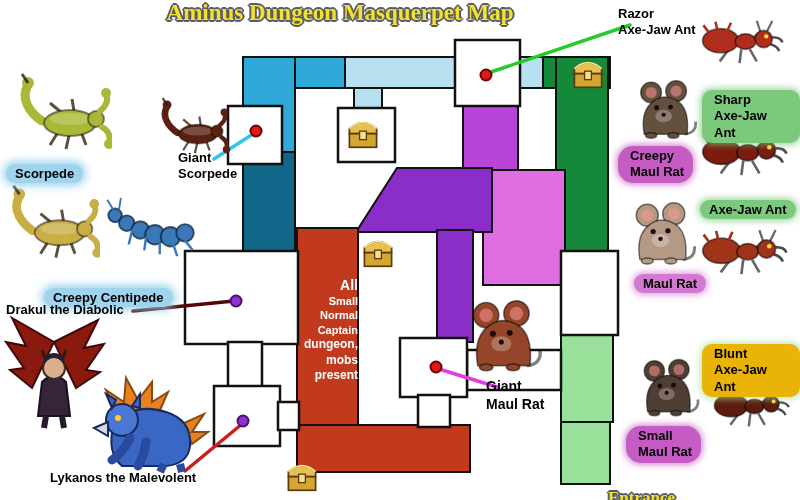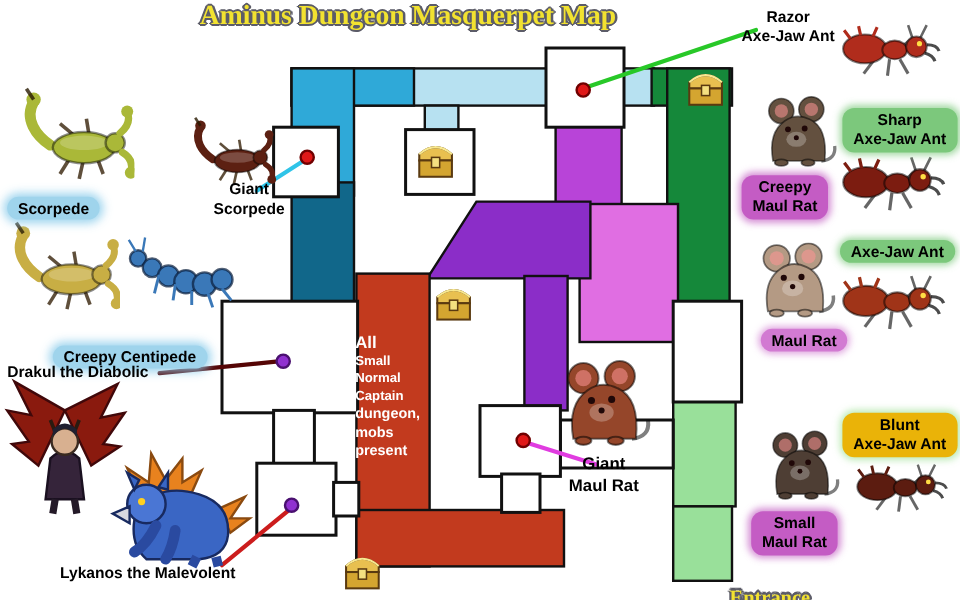--- a/index.html
+++ b/index.html
@@ -7,39 +7,39 @@
     width:800px;height:500px;position:relative;overflow:hidden;background:#ffffff;
     font-family:"Liberation Sans",sans-serif;
   }
   #stage{position:absolute;left:0;top:0;width:800px;height:409px;}
   svg.map{position:absolute;left:0;top:0;}
   .lbl{position:absolute;font-weight:bold;font-size:13px;color:#000;z-index:5;}
   .pill{padding:2px 9px;border-radius:10px;}
   .blue-pill{background:#9fd4ec;box-shadow:0 0 8px 3px rgba(140,205,235,.85);}
   .green-pill{background:#7cc87c;box-shadow:0 0 6px 2px rgba(120,200,120,.7);}
   .lightgreen-pill{background:#eab308;box-shadow:0 0 6px 2px rgba(160,225,150,.7);}
-  .purple-pill{background:#c45cc4;box-shadow:0 0 6px 2px rgba(195,95,195,.7);}
+  .purple-pill{background:#c45cc4;box-shadow:0 0 6px 2px rgba(195,95,195,.7);border-radius:15px;}
   .pink-pill{background:#d27ad2;box-shadow:0 0 6px 2px rgba(210,125,210,.7);}
-  .two-line{white-space:pre-line;text-align:center;line-height:1.25;}
-  .left-line{white-space:pre-line;text-align:center;line-height:1.25;}
+  .two-line{white-space:pre-line;line-height:1.25;padding-left:12px;}
+  .left-line{white-space:pre-line;text-align:left;line-height:1.25;}
   .outline-yellow{
     color:#f2e230;
     text-shadow:2px 0 0 #5c5c68,-2px 0 0 #5c5c68,0 2px 0 #5c5c68,0 -2px 0 #5c5c68,
       1px 1px 0 #5c5c68,-1px -1px 0 #5c5c68,1px -1px 0 #5c5c68,-1px 1px 0 #5c5c68;
   }
   .page-title{
     position:absolute;left:0;top:0;width:680px;text-align:center;
     font-family:"Liberation Serif",serif;font-weight:bold;font-size:23px;z-index:6;
   }
   .entrance{
     position:absolute;left:608px;top:488px;
     font-family:"Liberation Serif",serif;font-weight:bold;font-size:17px;z-index:6;
   }
   .note{position:absolute;left:296px;top:276px;width:62px;color:#fff;font-weight:bold;
-    text-align:left;z-index:5;line-height:1.3;}
+    text-align:right;z-index:5;line-height:1.3;}
   .note .n-xl{font-size:14px;}
   .note .n-sm{font-size:11px;}
   .note .n-md{font-size:12px;}
   .levels{position:absolute;left:474px;top:430px;font-weight:bold;font-size:11px;
     line-height:10.5px;color:#000;z-index:5;}
 </style>
 </head>
 <body>
 
 <div id="stage">

